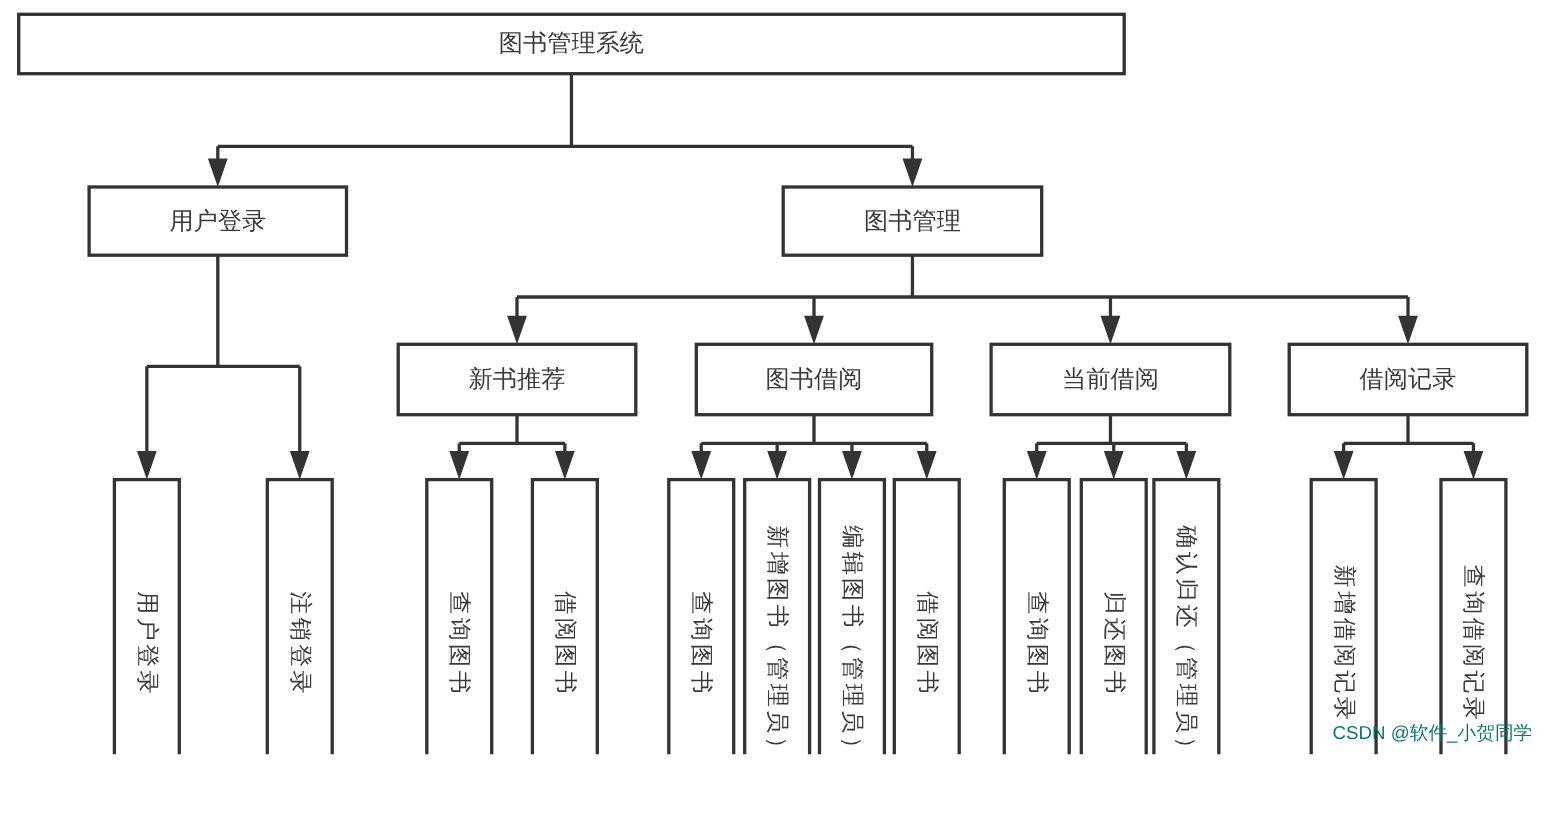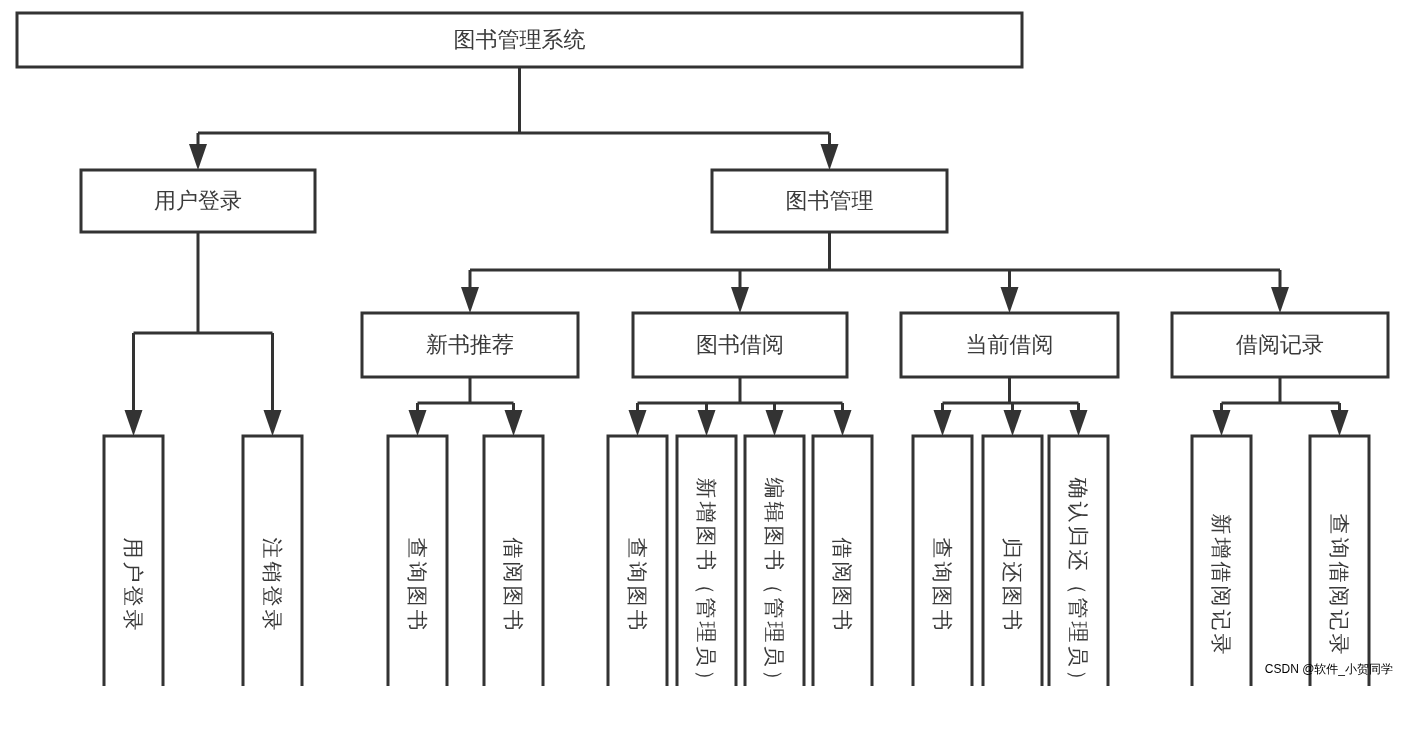--- a/index.html
+++ b/index.html
@@ -53,22 +53,22 @@
     font-size: 21px;
     letter-spacing: 3px;
     text-anchor: middle;
     dominant-baseline: central;
   }
   .watermark {
     position: absolute;
     right: 12px;
     bottom: 8px;
     font-family: "Liberation Sans", "DejaVu Sans", sans-serif;
-    font-size: 12px;
-    color: #000000;
+    font-size: 17px;
+    color: #0f766e;
     white-space: nowrap;
     pointer-events: none;
     user-select: none;
   }
 </style>
 </head>
 <body>
 
 <div id="diagram-root">
 

